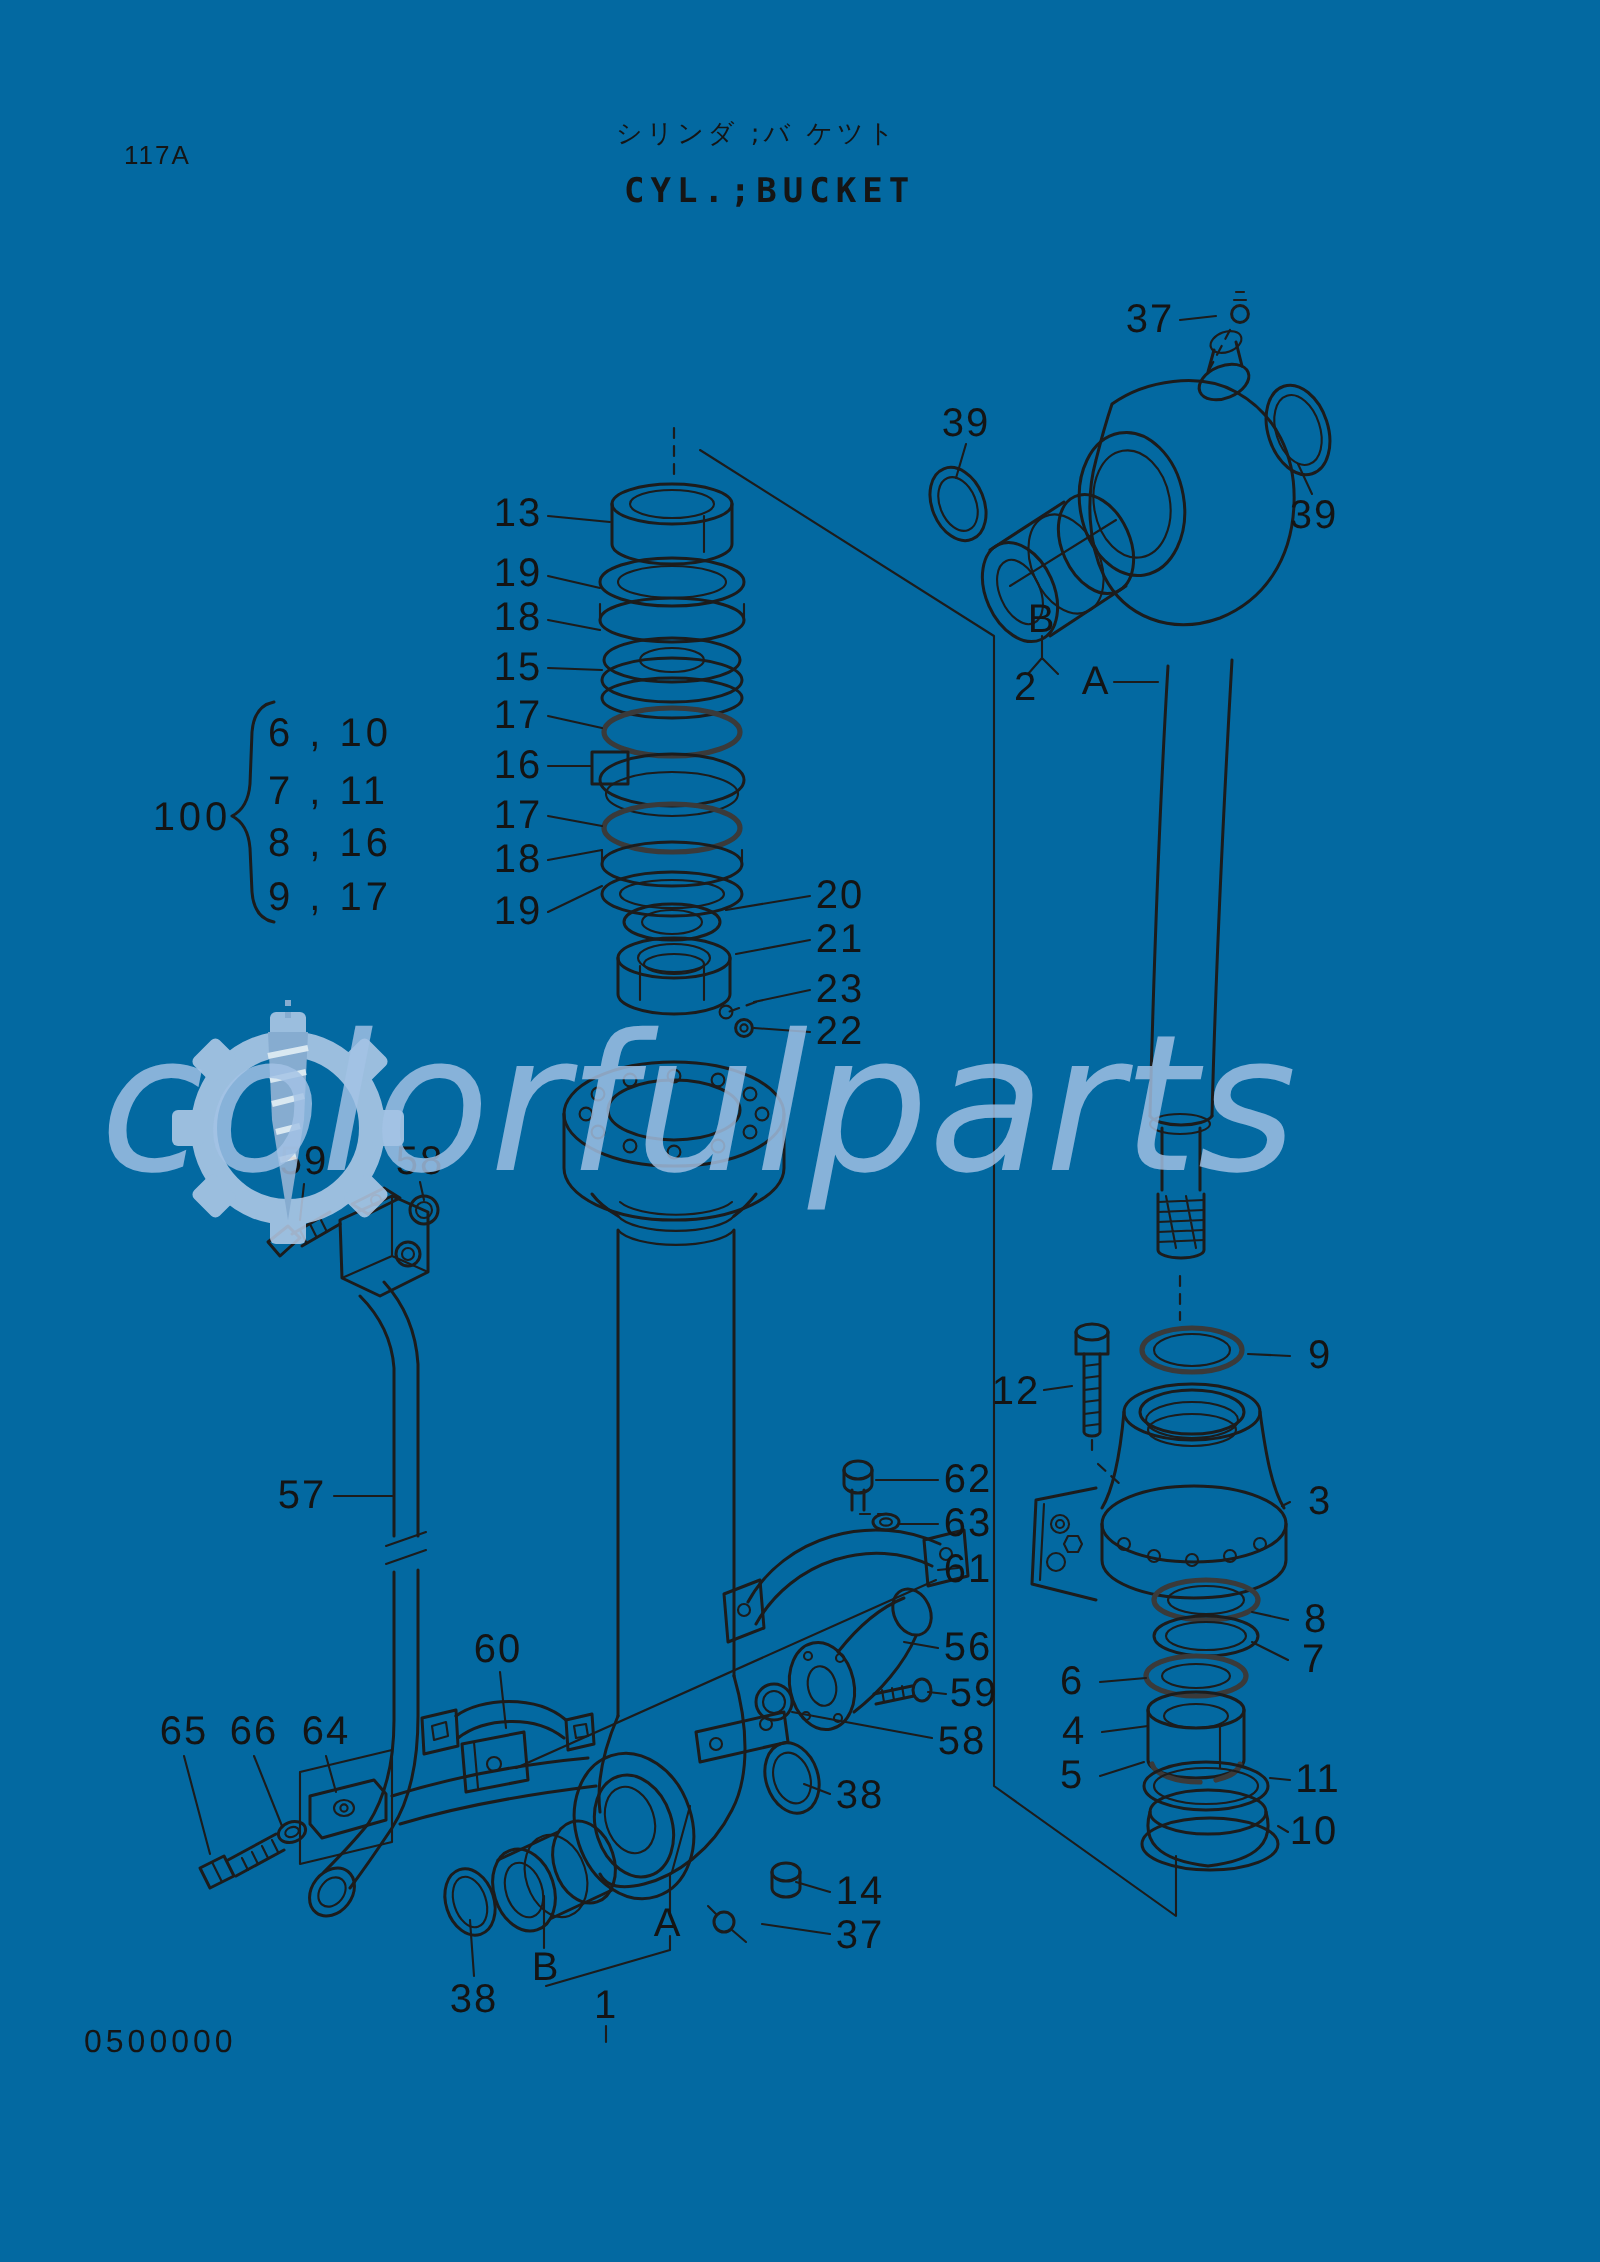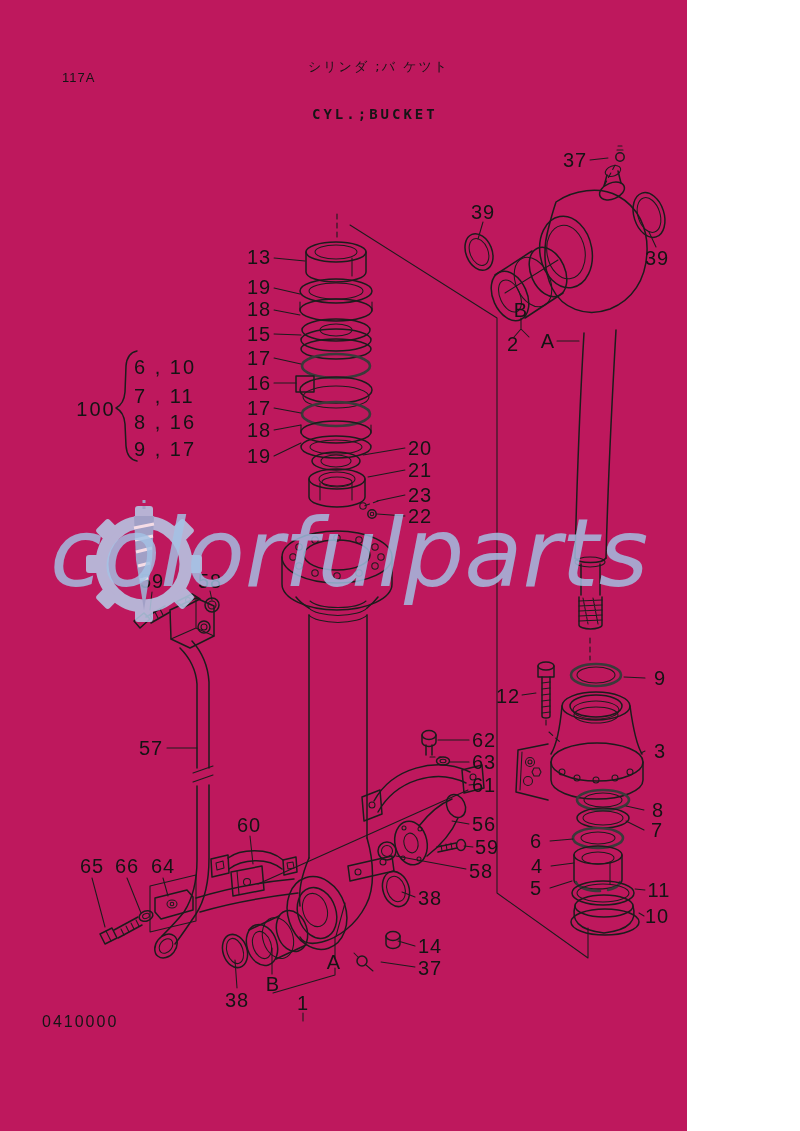--- a/index.html
+++ b/index.html
@@ -1,22 +1,22 @@
 <!DOCTYPE html>
 <html><head>
 <meta charset="utf-8">
 <style>
   html,body{margin:0;padding:0;background:#ffffff;}
-  .page{position:relative;width:687px;height:1131px;background:#be185d;overflow:hidden;
+  .page{position:relative;width:800px;height:1131px;background:#0369a1;overflow:hidden;
         font-family:"Liberation Sans",sans-serif;color:#151515;}
   .sheet-code{position:absolute;left:62px;top:70px;font-size:13px;letter-spacing:1px;}
   .title-jp{position:absolute;left:308px;top:58px;font-size:13px;letter-spacing:2px;
             font-family:"DejaVu Sans",sans-serif;}
-  .title-en{position:absolute;left:312px;top:86px;font-size:14px;letter-spacing:3px;
-            font-family:"DejaVu Sans Mono",monospace;font-weight:bold;margin-top:20px;}
+  .title-en{position:absolute;left:312px;top:86px;font-size:17px;letter-spacing:3px;
+            font-family:"DejaVu Sans Mono",monospace;font-weight:bold;}
   .doc-code{position:absolute;left:42px;top:1013px;font-size:16px;letter-spacing:2px;}
   svg.diagram{position:absolute;left:0;top:0;}
   .ln{fill:none;stroke:#1c1c1c;stroke-width:1.5;stroke-linecap:round;stroke-linejoin:round;}
   .thin{stroke-width:1.05;}
   .thick{stroke-width:2.6;stroke:#3a3a3a;}
   .dash{stroke-dasharray:5 4;stroke-width:1.1;}
   .callout{font:20px "Liberation Sans",sans-serif;fill:#141414;text-anchor:middle;
            dominant-baseline:central;letter-spacing:1px;}
   .g100{font:20px "Liberation Sans",sans-serif;fill:#141414;dominant-baseline:central;
         letter-spacing:2px;}
@@ -26,21 +26,21 @@
   .wm-logo{position:absolute;left:78px;top:498px;pointer-events:none;opacity:0.85;}
 </style>
 </head>
 <body>
 
 <div class="page">
 
   <div class="sheet-code">117A</div>
   <div class="title-jp">シリンダ ;バ ケツト</div>
   <div class="title-en">CYL.;BUCKET</div>
-  <div class="doc-code">0410000</div>
+  <div class="doc-code">0500000</div>
 
   <svg class="diagram" width="800" height="1131" viewBox="0 0 800 1131">
 
     <g>
       <path class="ln thin" d="M350,225 L497,318 L497,893 L588,958 L588,928"></path>
     </g>
 
     <g>
       <path class="ln dash" d="M337,214 L337,240"></path>
       <g>

